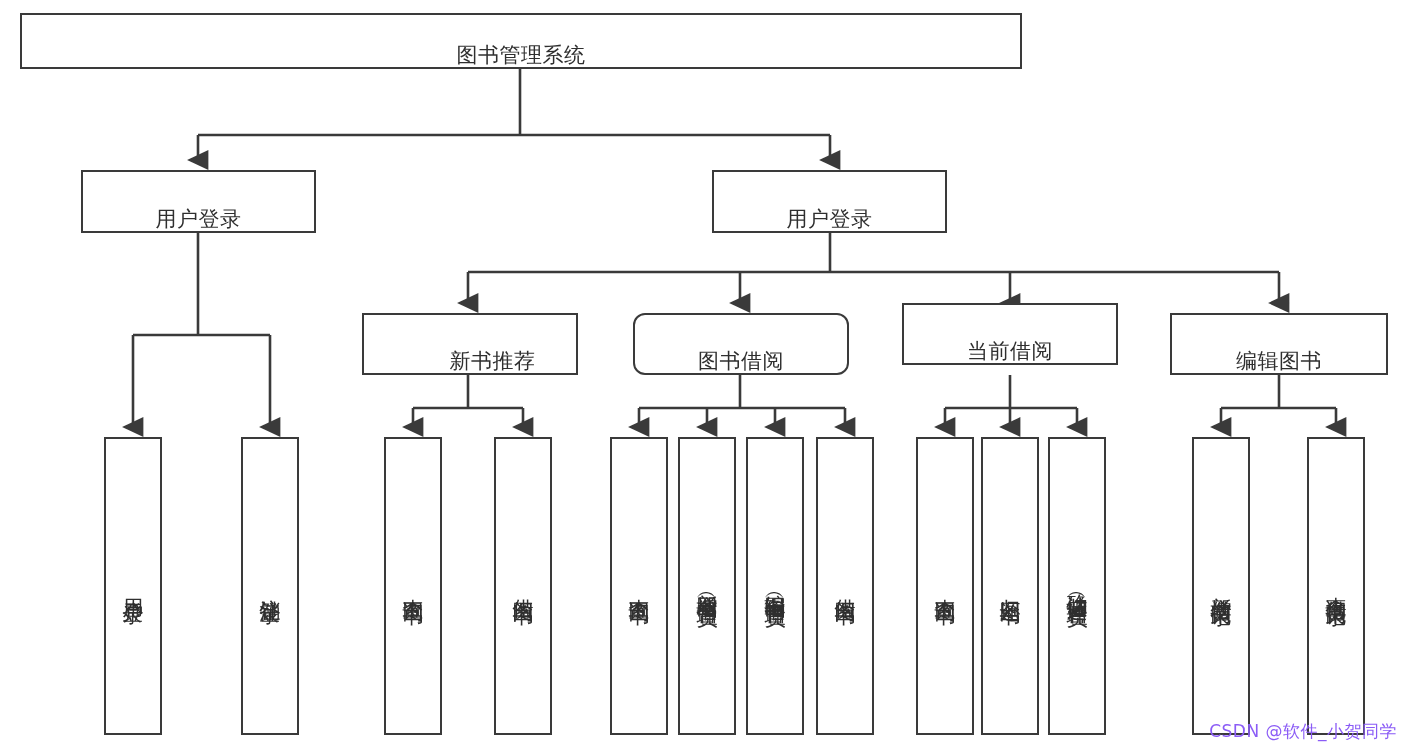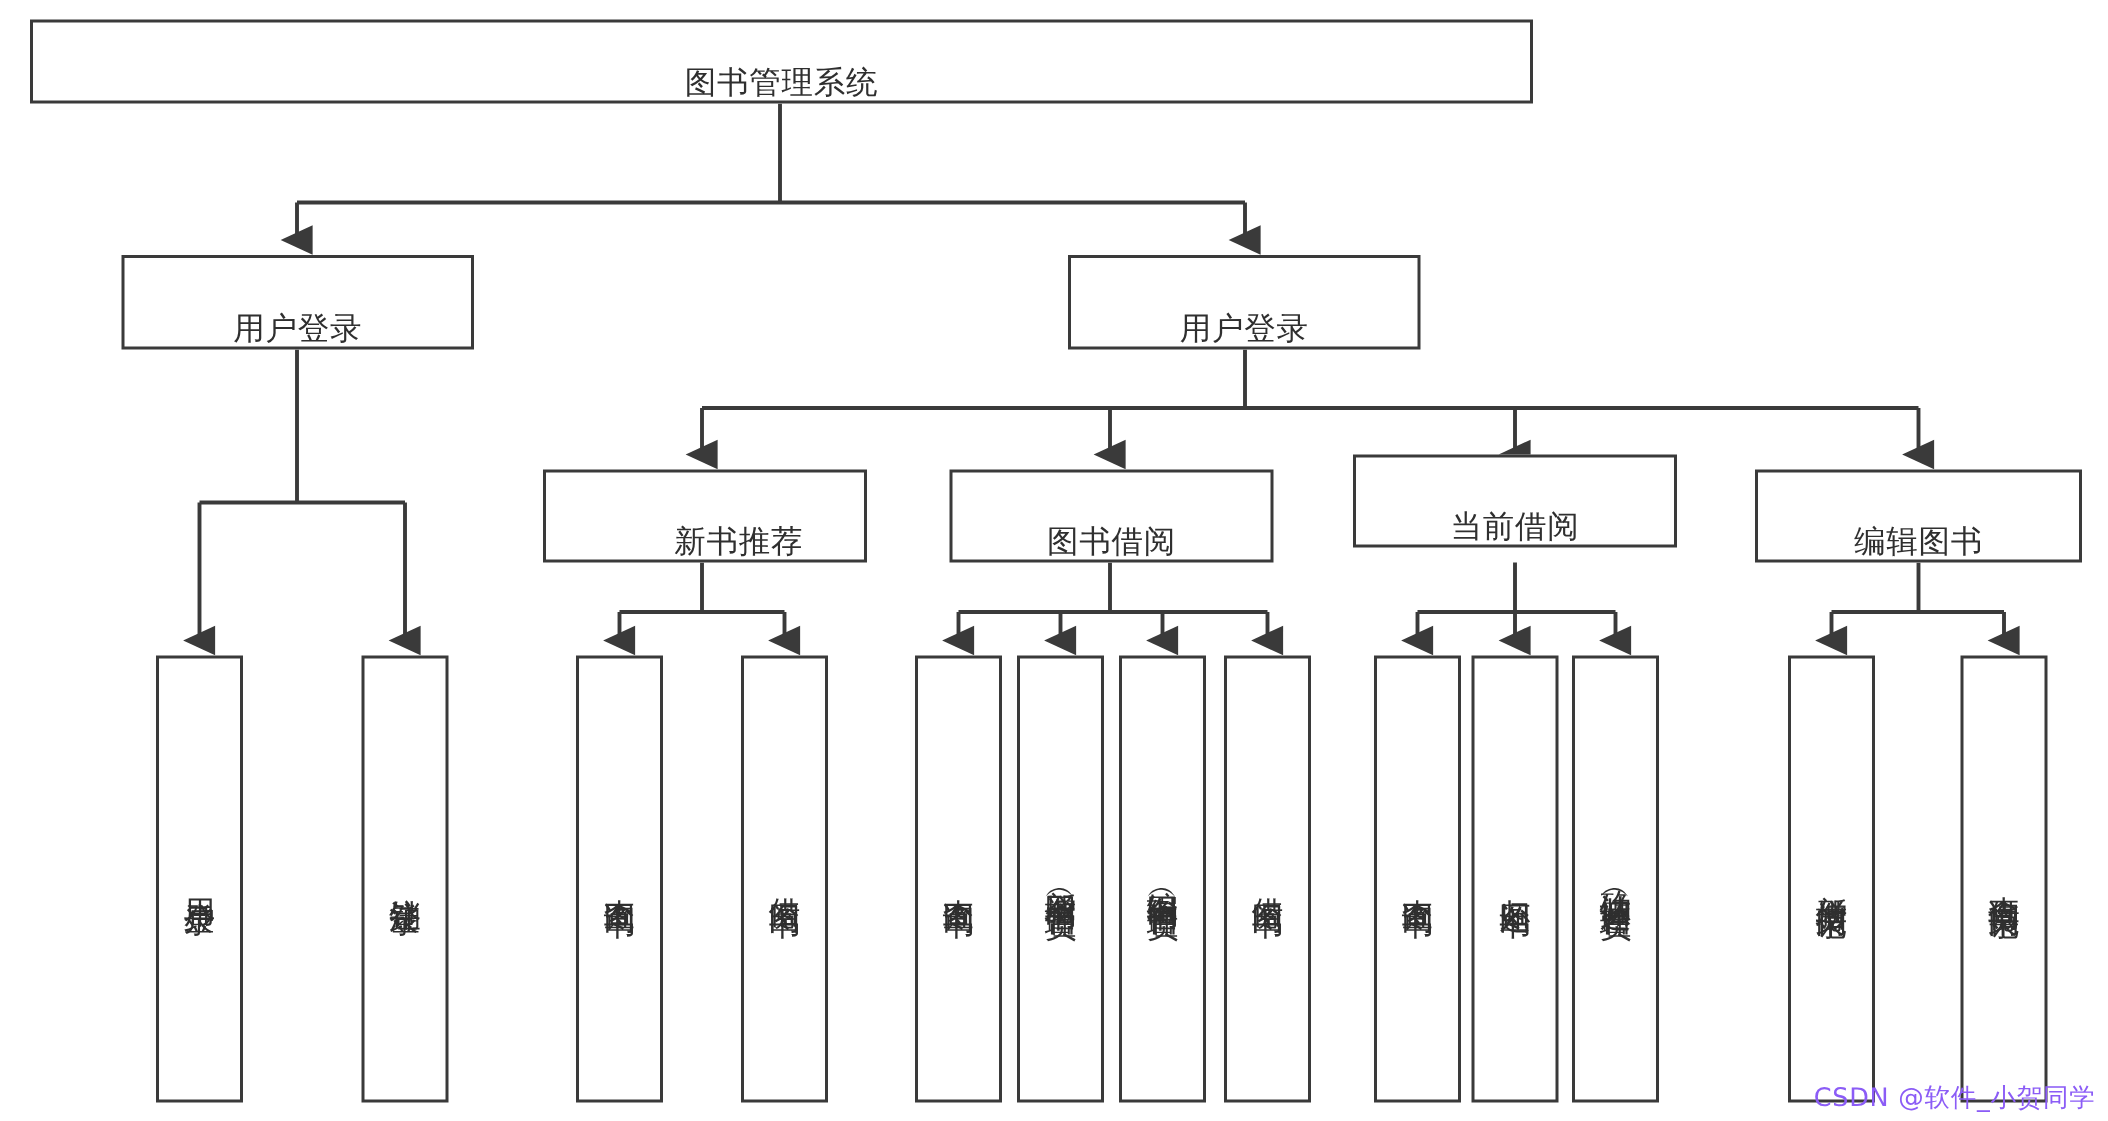--- a/index.html
+++ b/index.html
@@ -121,21 +121,21 @@
   </div>
 
   <div class="node h-node" style="left:712px;top:170px;width:235px;height:63px;">
     <span class="label">用户登录</span>
   </div>
 
   <div class="node h-node" style="left:362px;top:313px;width:216px;height:62px;padding-left:45px;">
     <span class="label">新书推荐</span>
   </div>
 
-  <div class="node h-node" style="left:633px;top:313px;width:216px;height:62px;">
+  <div class="node h-node" style="left:633px;top:313px;width:216px;height:62px;border-radius:12px;">
     <span class="label">图书借阅</span>
   </div>
 
   <div class="node h-node" style="left:902px;top:303px;width:216px;height:62px;">
     <span class="label">当前借阅</span>
   </div>
 
   <div class="node h-node" style="left:1170px;top:313px;width:218px;height:62px;">
     <span class="label">编辑图书</span>
   </div>

